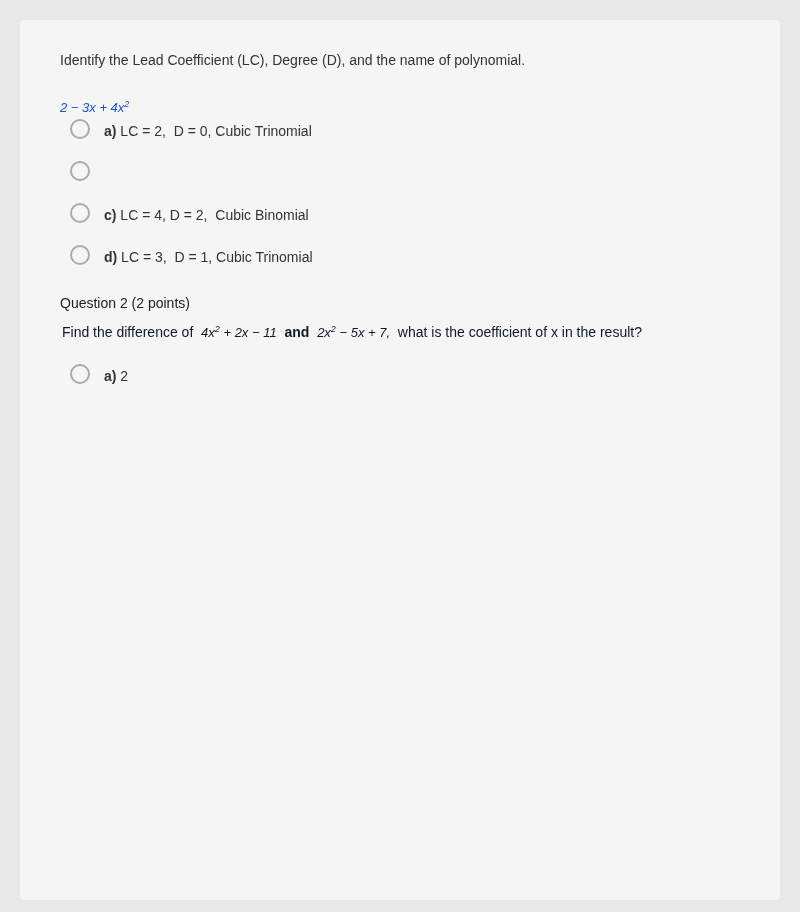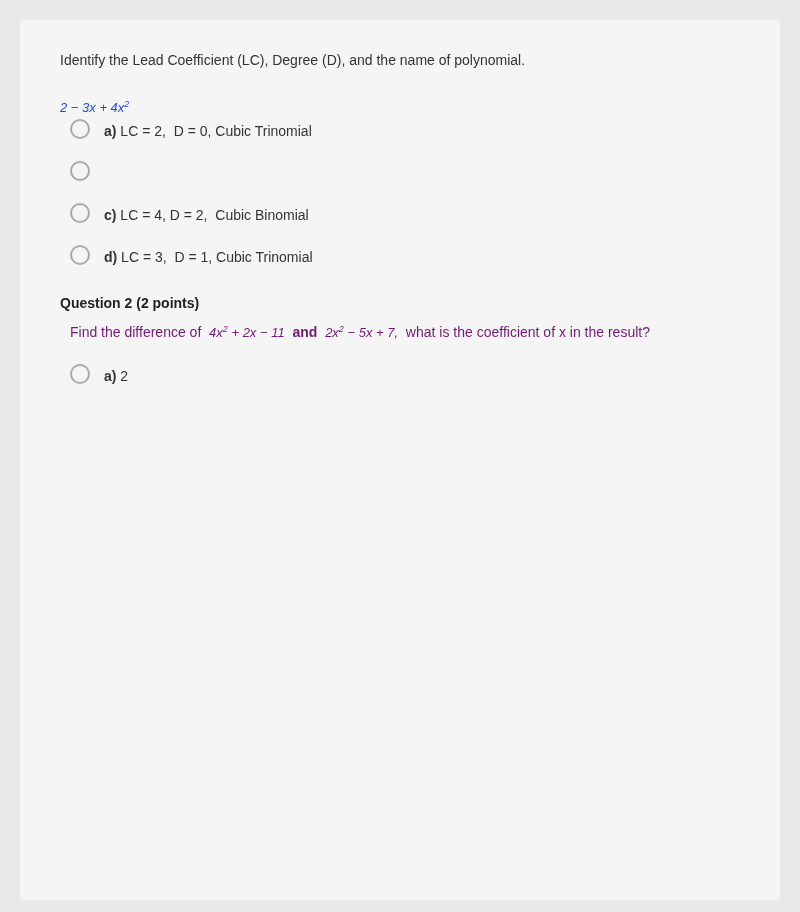--- a/index.html
+++ b/index.html
@@ -73,32 +73,32 @@
       font-size: 14px;
       color: #333;
     }
 
     .bold-text {
       font-weight: bold;
     }
 
     .question-2-header {
       font-size: 14px;
-      font-weight: bold;
+      font-weight: normal;
       color: #222;
       margin-top: 30px;
       margin-bottom: 10px;
     }
 
     .question-2-body {
       font-size: 14px;
-      color: #701a75;
+      color: #0f172a;
       margin-bottom: 20px;
       line-height: 1.6;
-      margin-left: 10px;
+      margin-left: 2px;
     }
 
     .math-expr {
       font-style: italic;
       font-size: 13px;
     }
   </style>
 </head>
 <body>
 

